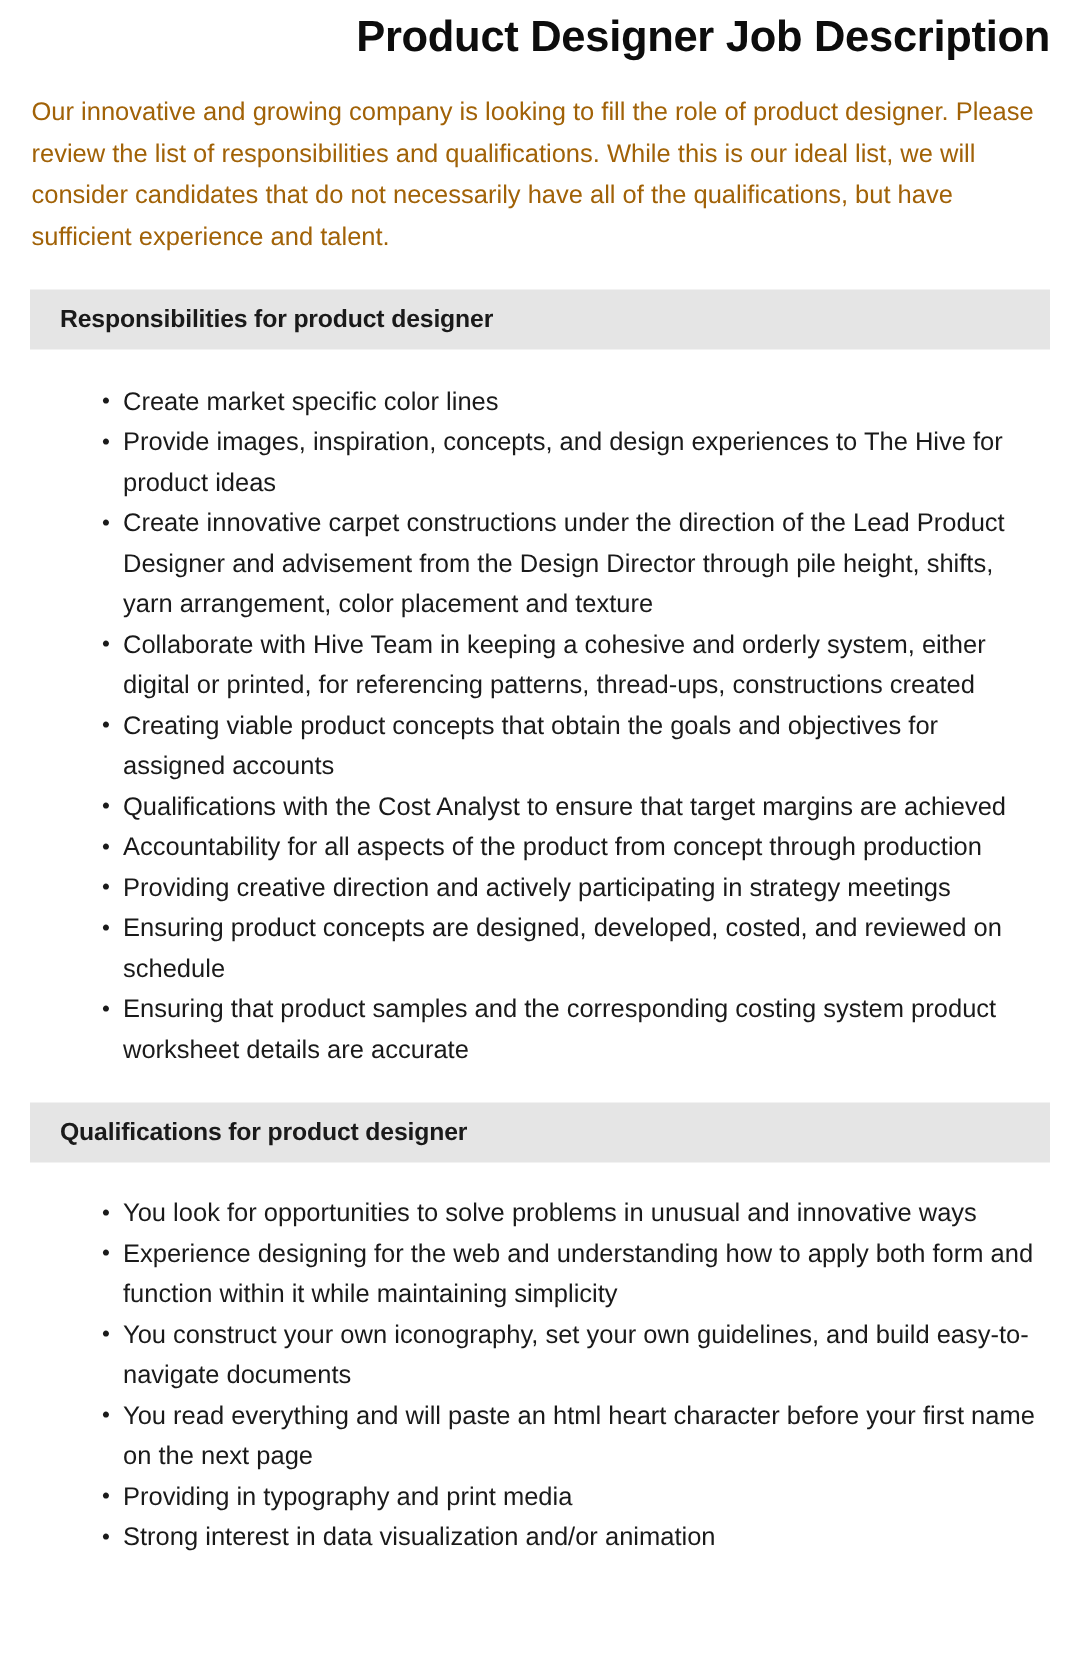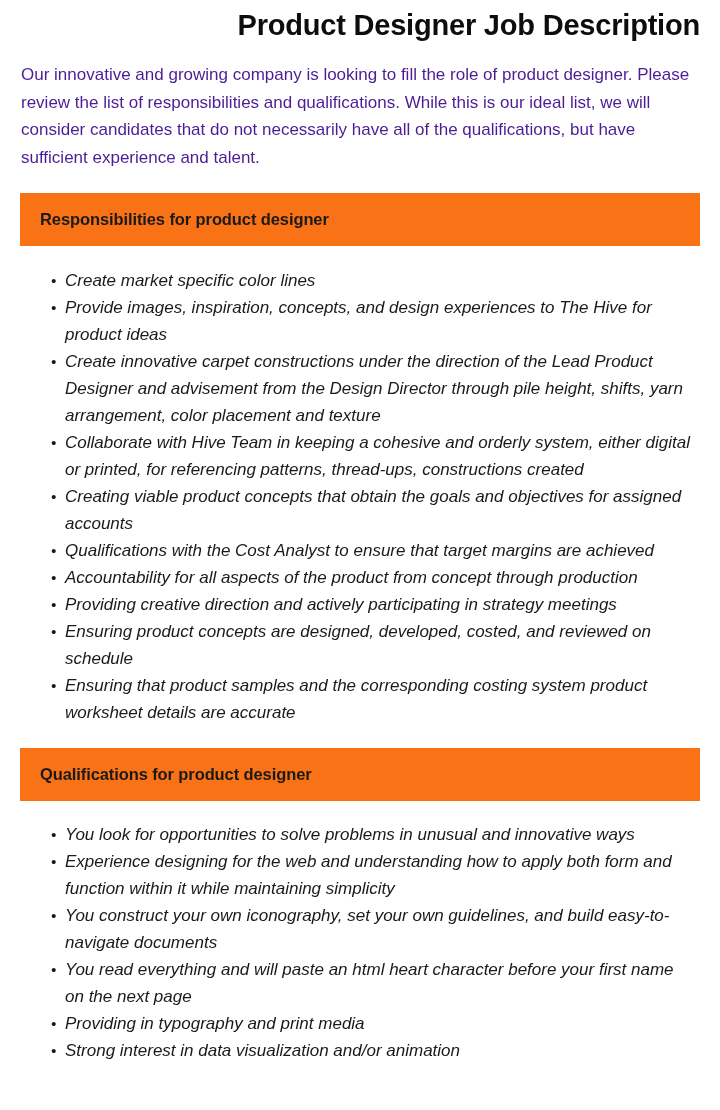--- a/index.html
+++ b/index.html
@@ -25,48 +25,47 @@
     text-align: right;
     letter-spacing: -0.2px;
     color: #0d0d0d;
     margin: 0;
     padding: 6px 20px 0 20px;
     line-height: 38px;
   }
   .intro {
     font-size: 17px;
     line-height: 27.5px;
-    color: #4c1d95;
+    color: #a16207;
     margin: 0;
     padding: 17px 22px 0 21px;
     text-align: left;
   }
   .section {
     margin-top: 22px;
   }
   .section-header {
     margin: 0 20px;
-    background: #f97316;
-    height: 53px;
+    background: #e5e5e5;
+    height: 40px;
     display: flex;
     align-items: center;
     padding: 0 20px;
     box-sizing: border-box;
   }
   .section-header-text {
     font-size: 16.5px;
     font-weight: bold;
     color: #1a1a1a;
     letter-spacing: -0.1px;
   }
   ul.bullets {
     list-style: none;
     margin: 0;
-    padding: 21px 25px 0 51px;
-    font-style: italic;
+    padding: 21px 25px 0 68px;
   }
   ul.bullets li {
     position: relative;
     font-size: 17px;
     line-height: 27px;
     color: #1a1a1a;
     padding-left: 14px;
     margin: 0 0 0 0;
   }
   ul.bullets li::before {

